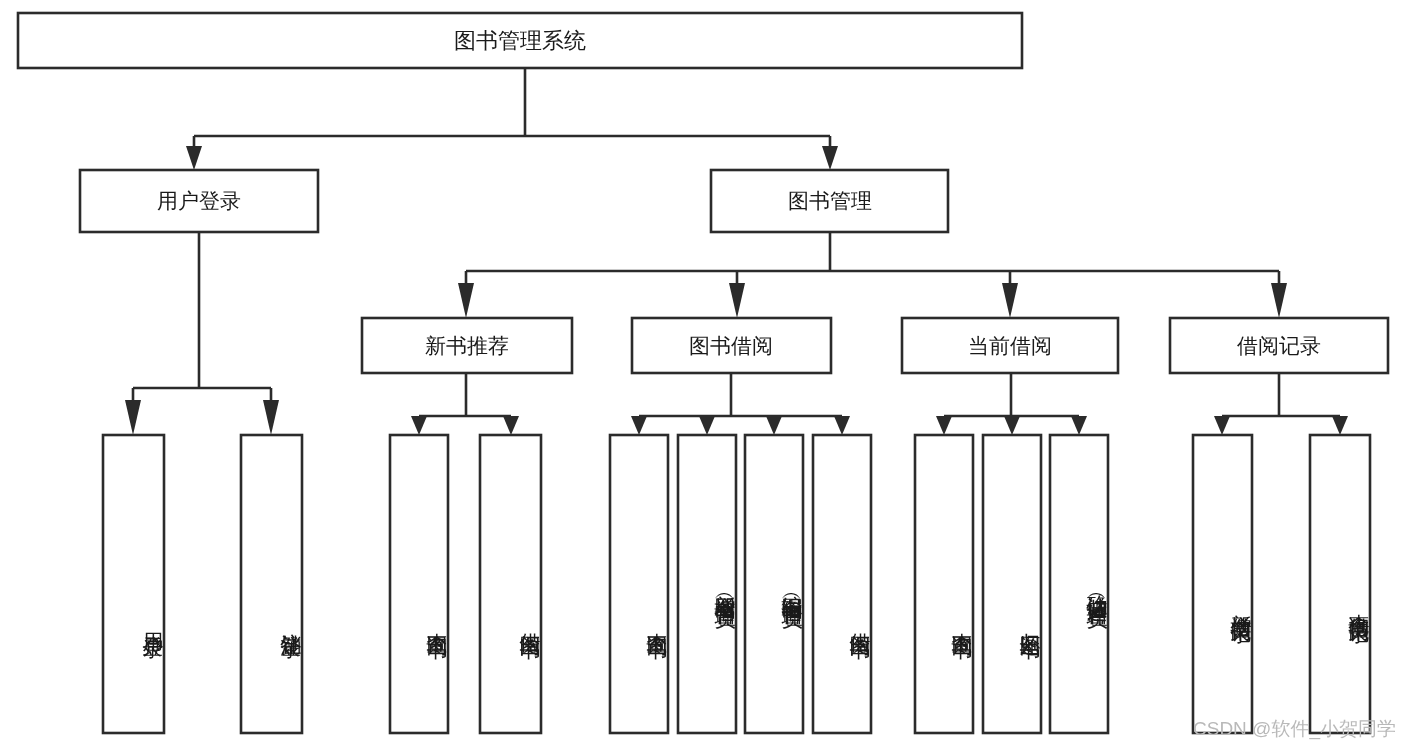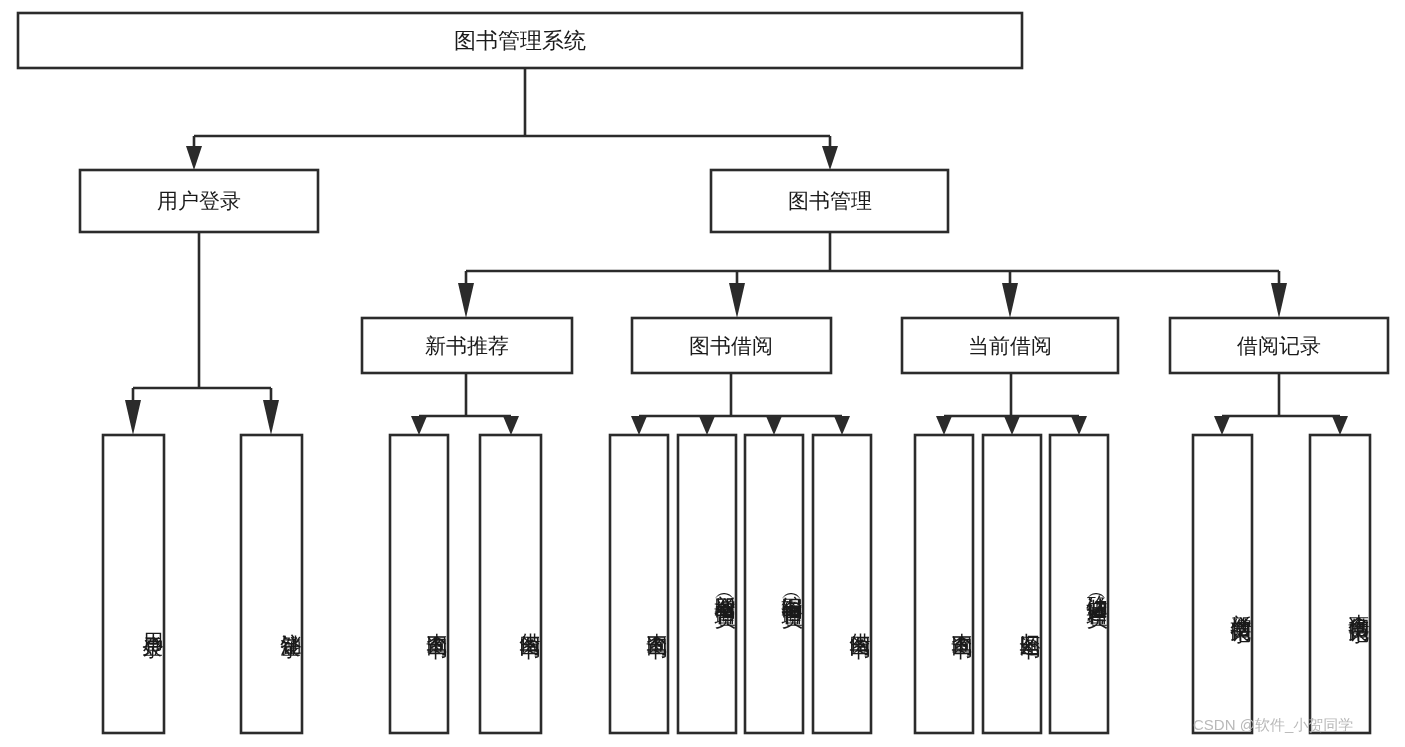--- a/index.html
+++ b/index.html
@@ -65,21 +65,21 @@
     letter-spacing: 2px;
     display: flex;
     align-items: flex-start;
     justify-content: center;
     white-space: nowrap;
     pointer-events: none;
   }
   .watermark {
     position: absolute;
     font-family: "Liberation Sans", "DejaVu Sans", sans-serif;
-    font-size: 15px;
+    font-size: 19px;
     color: #b9b9b9;
     white-space: nowrap;
     pointer-events: none;
   }
 </style>
 </head>
 <body>
 
 <div id="diagram-root">
 

